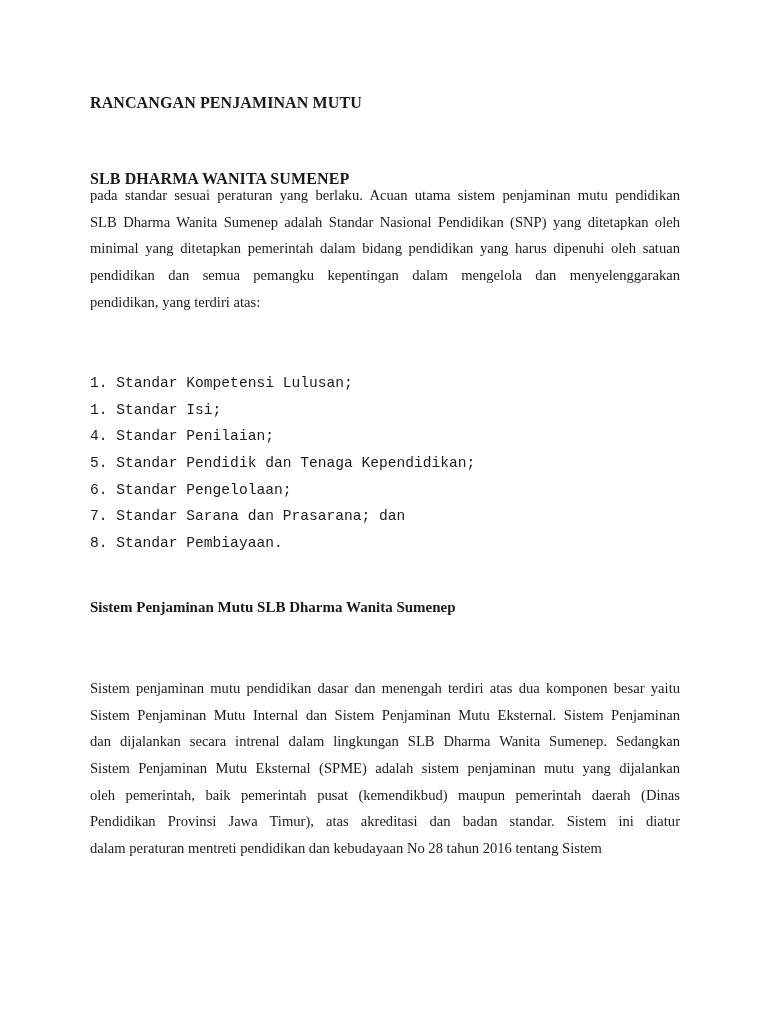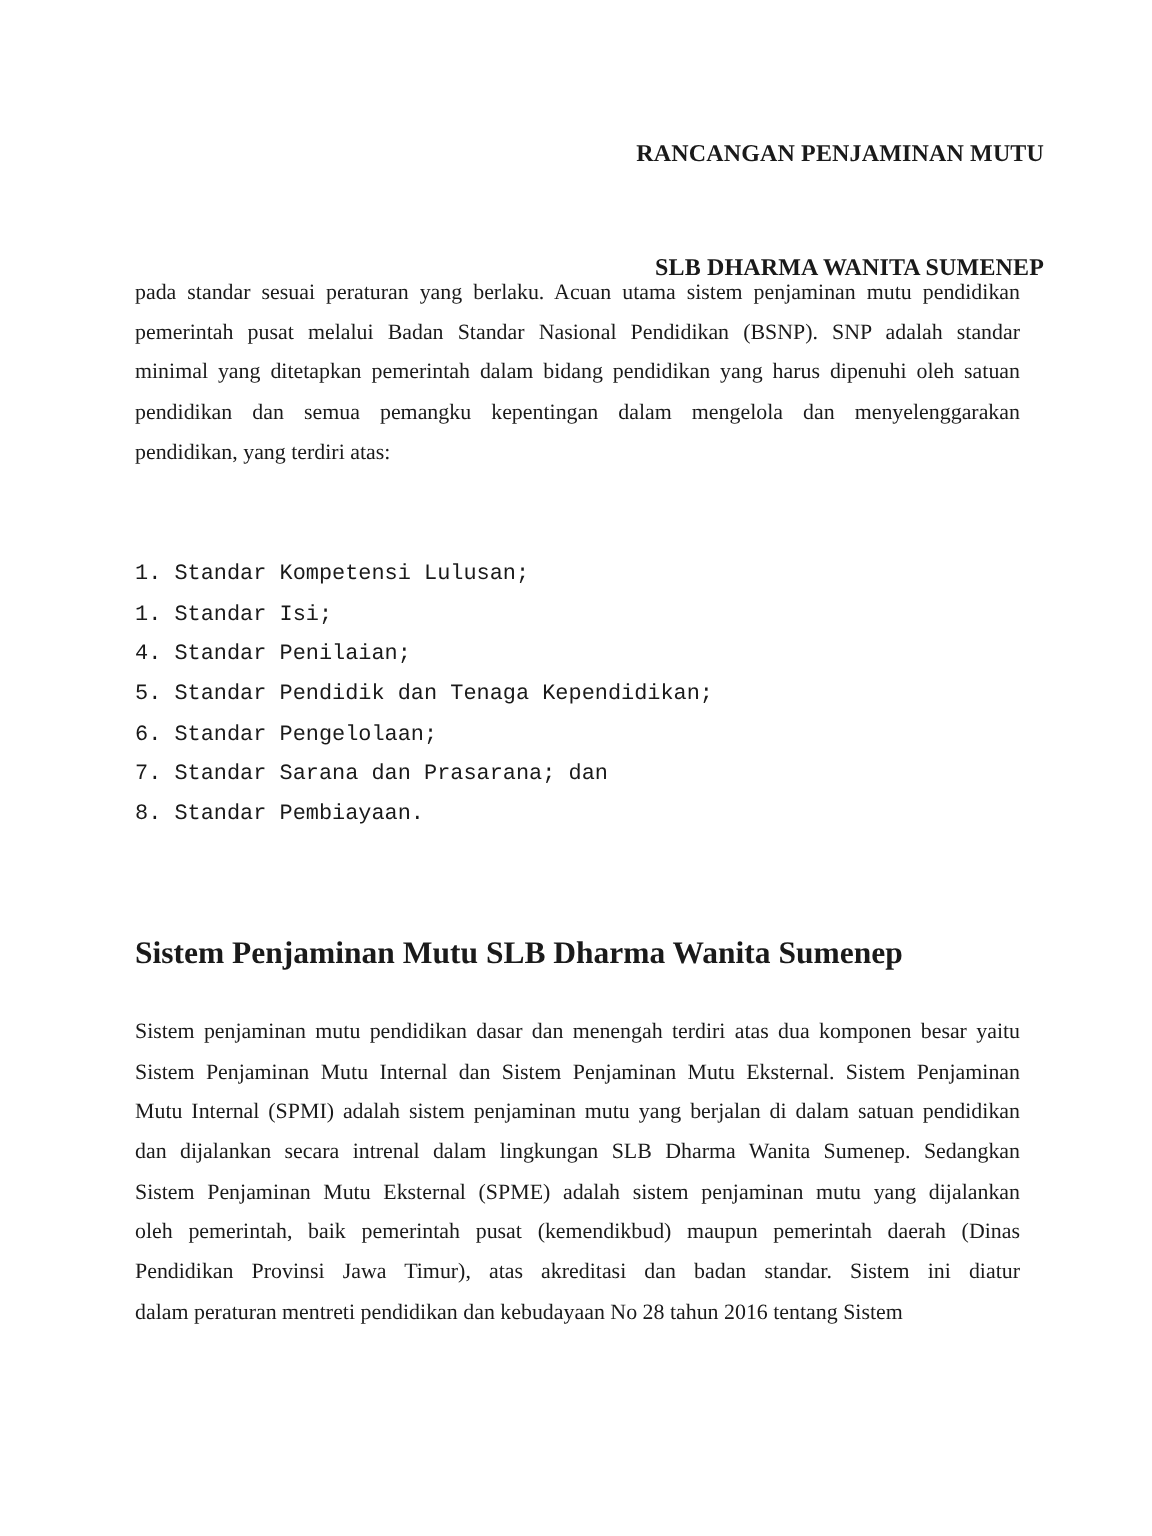--- a/index.html
+++ b/index.html
@@ -16,23 +16,23 @@
       color: #1a1a1a;
     }
     .page {
       position: absolute;
       left: 90px;
       top: 0;
       width: 590px;
     }
     .title {
       position: absolute;
-      left: 16px;
+      left: 0;
       width: 590px;
-      text-align: right;
+      text-align: left;
       font-weight: bold;
       font-size: 16px;
       line-height: 20px;
       letter-spacing: 0.1px;
       font-family: Liberation Serif, serif;
     }
     .title.t1 { top: 93px; }
     .title.t2 { top: 125px; margin-top: 44px; }
 
     .para {
@@ -64,60 +64,59 @@
       font-family: Liberation Mono, monospace;
     }
     .list .item {
       display: block;
       height: 26.7px;
       white-space: nowrap;
     }
     .subheading {
       position: absolute;
       left: 0;
-      top: 625px;
+      top: 597px;
       font-weight: bold;
-      font-size: 21px;
+      font-size: 15px;
       line-height: 20px;
       white-space: nowrap;
     }
     .p2 { top: 675px; }
   </style>
 </head>
 <body>
 
 <div class="page">
 
   <div class="title t1">RANCANGAN PENJAMINAN MUTU</div>
   <div class="title t2">SLB DHARMA WANITA SUMENEP</div>
 
   <div class="para p1">
     <span class="line">pada standar sesuai peraturan yang berlaku. Acuan utama sistem penjaminan mutu pendidikan</span>
-    <span class="line">pemerintah pusat melalui Badan Standar Nasional Pendidikan (BSNP). SNP adalah standar</span>
+    <span class="line">SLB Dharma Wanita Sumenep adalah Standar Nasional Pendidikan (SNP) yang ditetapkan oleh</span>
     <span class="line">minimal yang ditetapkan pemerintah dalam bidang pendidikan yang harus dipenuhi oleh satuan</span>
     <span class="line">pendidikan dan semua pemangku kepentingan dalam mengelola dan menyelenggarakan</span>
     <span class="line last">pendidikan, yang terdiri atas:</span>
   </div>
 
   <div class="list">
     <span class="item">1. Standar Kompetensi Lulusan;</span>
     <span class="item">1. Standar Isi;</span>
     <span class="item">4. Standar Penilaian;</span>
     <span class="item">5. Standar Pendidik dan Tenaga Kependidikan;</span>
     <span class="item">6. Standar Pengelolaan;</span>
     <span class="item">7. Standar Sarana dan Prasarana; dan</span>
     <span class="item">8. Standar Pembiayaan.</span>
   </div>
 
   <div class="subheading">Sistem Penjaminan Mutu SLB Dharma Wanita Sumenep</div>
 
   <div class="para p2">
     <span class="line">Sistem penjaminan mutu pendidikan dasar dan menengah terdiri atas dua komponen besar yaitu</span>
     <span class="line">Sistem Penjaminan Mutu Internal dan Sistem Penjaminan Mutu Eksternal. Sistem Penjaminan</span>
-    <span class="line">Mutu Internal (SPMI) adalah sistem penjaminan mutu yang berjalan di dalam satuan pendidikan</span>
     <span class="line">dan dijalankan secara intrenal dalam lingkungan SLB Dharma Wanita Sumenep. Sedangkan</span>
     <span class="line">Sistem Penjaminan Mutu Eksternal (SPME) adalah sistem penjaminan mutu  yang dijalankan</span>
     <span class="line">oleh pemerintah, baik pemerintah pusat (kemendikbud) maupun pemerintah daerah (Dinas</span>
     <span class="line">Pendidikan Provinsi Jawa Timur), atas  akreditasi  dan  badan  standar.  Sistem  ini  diatur</span>
     <span class="line last">dalam peraturan mentreti pendidikan dan kebudayaan No 28 tahun 2016 tentang Sistem</span>
   </div>
 
 </div>
 
 </body></html>

